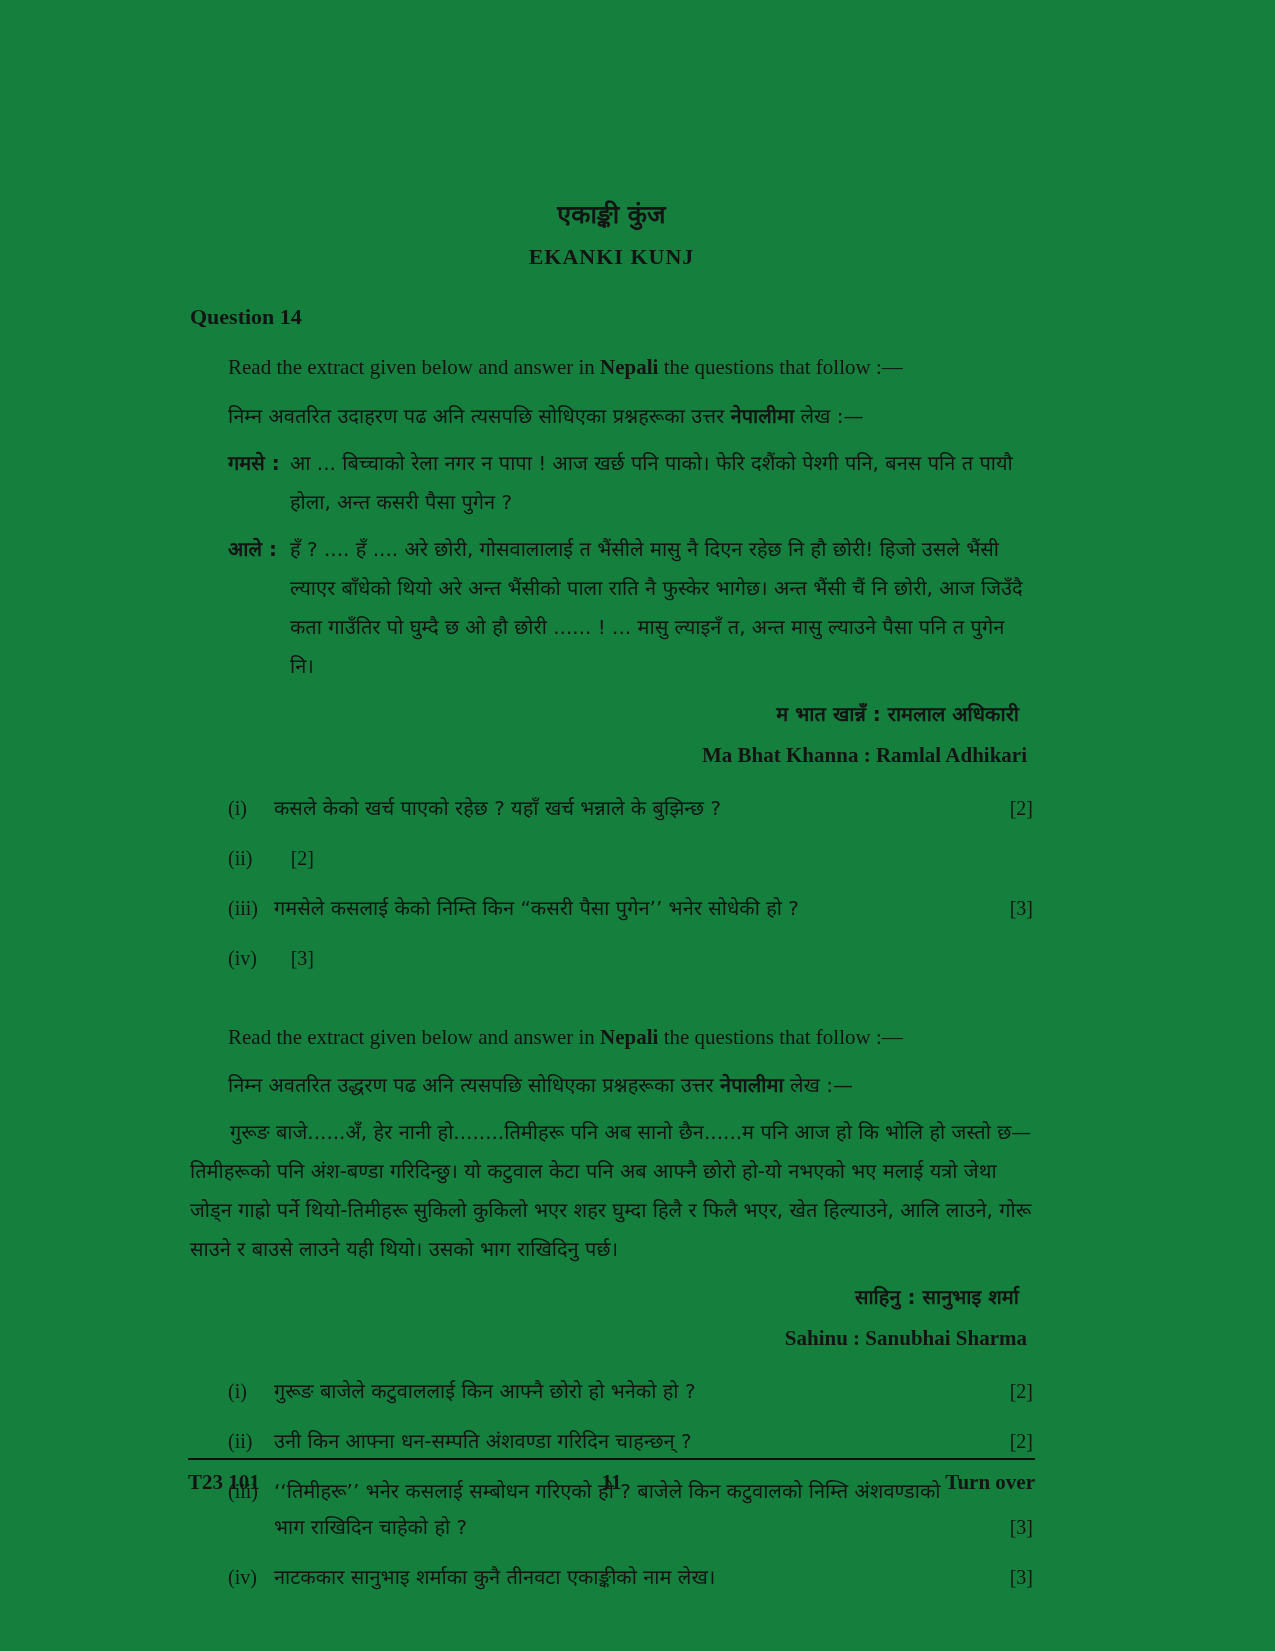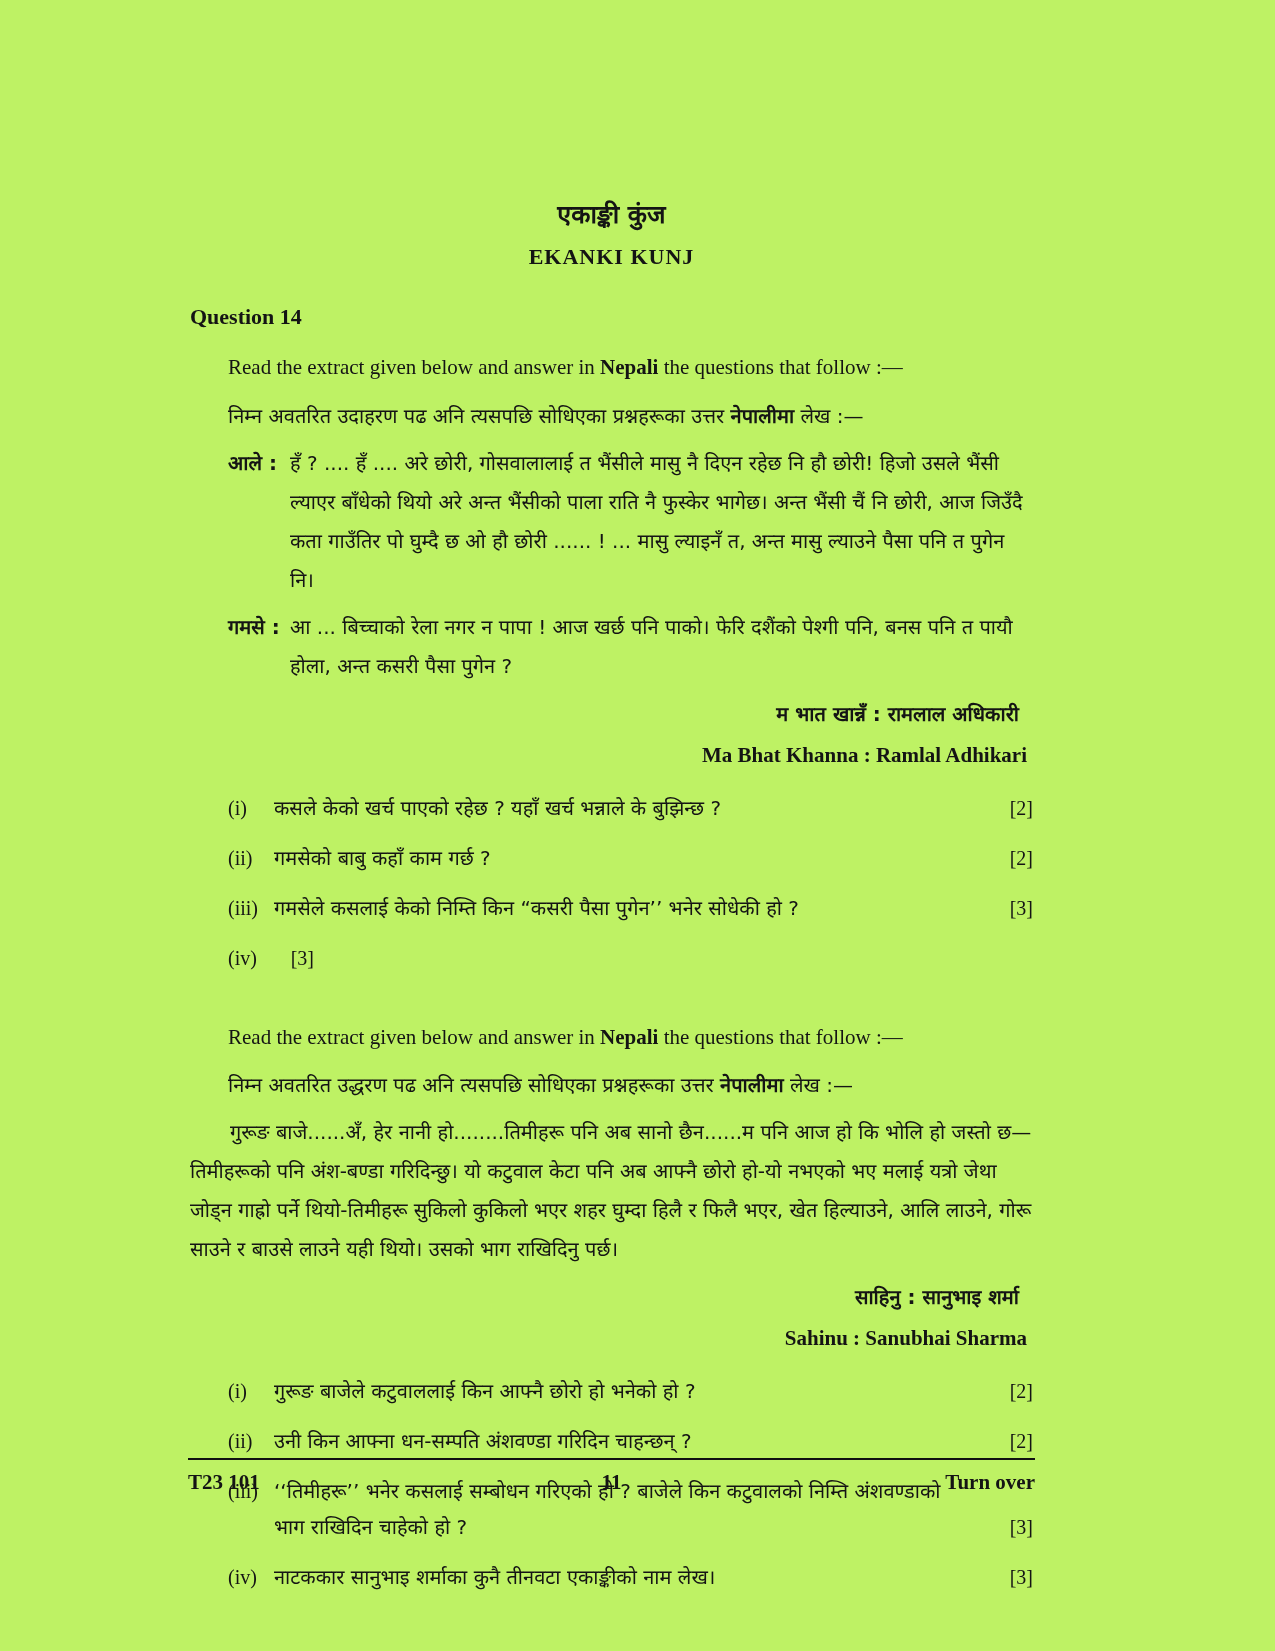--- a/index.html
+++ b/index.html
@@ -2,21 +2,21 @@
 <html><head>
 <meta charset="utf-8">
 <style>
   * { box-sizing: border-box; }
   html, body { margin: 0; padding: 0; background: #e8e8e8; }
   .page {
     position: relative;
     width: 1275px;
     height: 1651px;
     margin: 0 auto;
-    background: #bef264;
+    background: #15803d;
     color: #141414;
     font-family: "Liberation Serif", "DejaVu Serif", serif;
     overflow: hidden;
   }
   .content {
     position: absolute;
     left: 190px;
     top: 196px;
     width: 843px;
   }
@@ -130,40 +130,39 @@
     </div>
 
     <div class="q-section">
       <h2 class="q-heading">Question 14</h2>
 
       <p class="instr-en"><span>Read the extract given below and answer in </span><span class="b">Nepali</span><span> the questions that follow :—</span></p>
 
       <p class="instr-dev dev"><span>निम्न अवतरित उदाहरण पढ अनि त्यसपछि सोधिएका प्रश्नहरूका उत्तर </span><span class="b">नेपालीमा</span><span> लेख :—</span></p>
 
       <div class="dialog-row dev">
+        <span class="speaker">गमसे :</span>
+        <span class="dialog-text">आ ... बिच्चाको रेला नगर न पापा ! आज खर्छ पनि पाको। फेरि दशैंको पेश्गी पनि, बनस पनि त पायौ होला, अन्त कसरी पैसा पुगेन ?</span>
+      </div>
+
+      <div class="dialog-row dev">
         <span class="speaker">आले :</span>
         <span class="dialog-text">हँ ? .... हँ .... अरे छोरी, गोसवालालाई त भैंसीले मासु नै दिएन रहेछ नि हौ छोरी! हिजो उसले भैंसी ल्याएर बाँधेको थियो अरे अन्त भैंसीको पाला राति नै फुस्केर भागेछ। अन्त भैंसी चैं नि छोरी, आज जिउँदै कता गाउँतिर पो घुम्दै छ ओ हौ छोरी ...... ! ... मासु ल्याइनँ त, अन्त मासु ल्याउने पैसा पनि त पुगेन नि।</span>
       </div>
 
-      <div class="dialog-row dev">
-        <span class="speaker">गमसे :</span>
-        <span class="dialog-text">आ ... बिच्चाको रेला नगर न पापा ! आज खर्छ पनि पाको। फेरि दशैंको पेश्गी पनि, बनस पनि त पायौ होला, अन्त कसरी पैसा पुगेन ?</span>
-      </div>
-
       <div class="source-dev dev">म भात खान्नँ : रामलाल अधिकारी</div>
       <div class="source-en">Ma Bhat  Khanna  : Ramlal Adhikari</div>
 
       <div class="q-row">
         <span class="q-num">(i)</span>
         <span class="q-text dev">कसले केको खर्च पाएको रहेछ ? यहाँ खर्च भन्नाले के बुझिन्छ ?</span>
         <span class="q-marks">[2]</span>
       </div>
       <div class="q-row">
         <span class="q-num">(ii)</span>
-        <span class="q-text dev">गमसेको बाबु कहाँ काम गर्छ ?</span>
         <span class="q-marks">[2]</span>
       </div>
       <div class="q-row">
         <span class="q-num">(iii)</span>
         <span class="q-text dev">गमसेले कसलाई केको निम्ति किन “कसरी पैसा पुगेन’’ भनेर सोधेकी हो ?</span>
         <span class="q-marks">[3]</span>
       </div>
       <div class="q-row">
         <span class="q-num">(iv)</span>
         <span class="q-marks">[3]</span>

